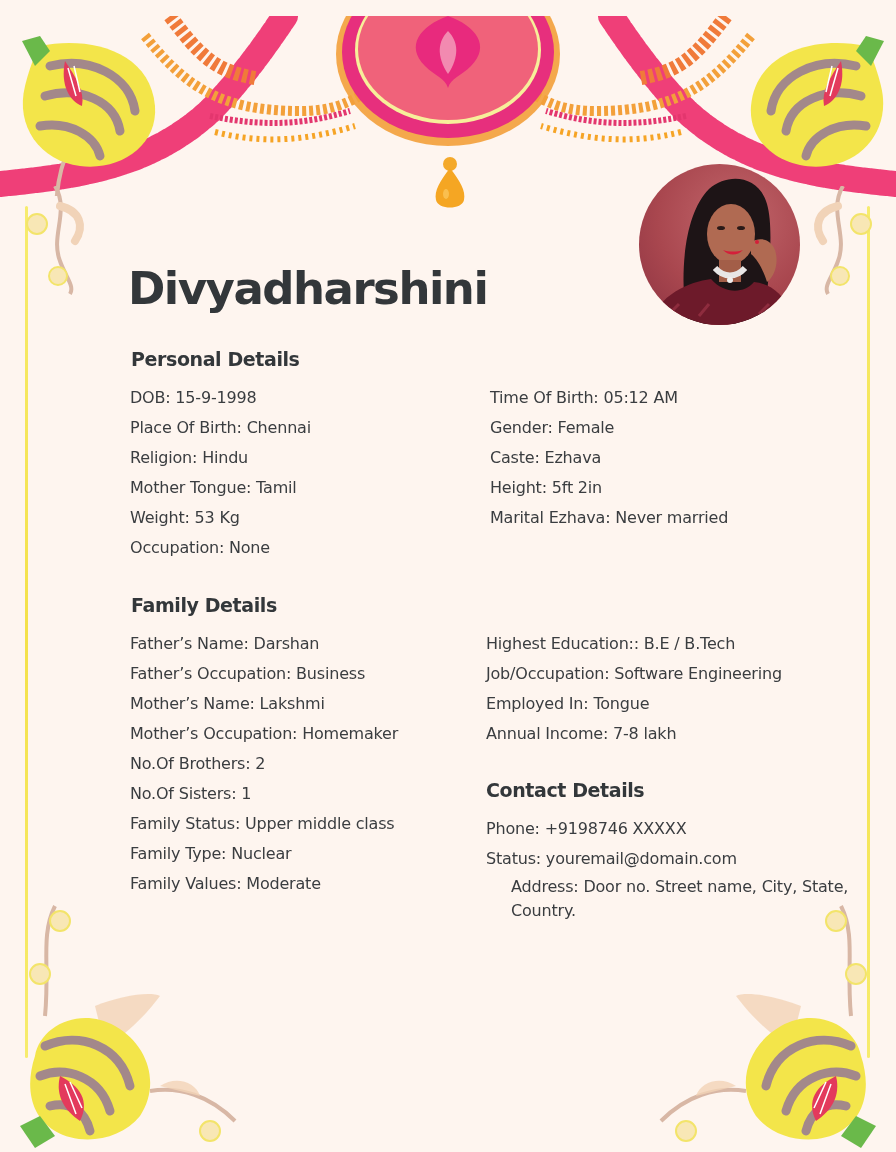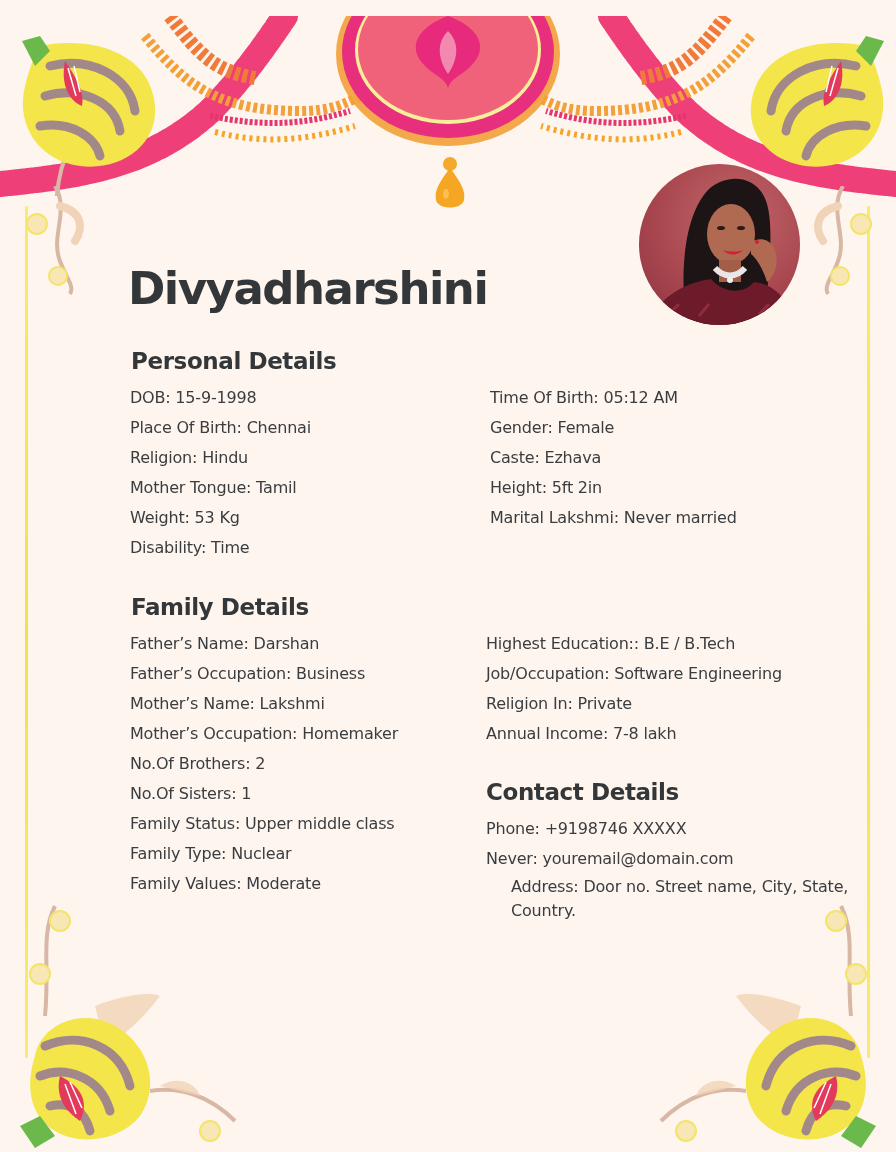--- a/index.html
+++ b/index.html
@@ -29,21 +29,21 @@
     .name-title {
       position: absolute; left: 128px; top: 246px;
       font-family: "DejaVu Sans", sans-serif;
       font-weight: bold; font-size: 45px; letter-spacing: -1.5px;
       color: #33373a;
     }
 
     .section-title {
       position: absolute;
       font-family: "DejaVu Sans", sans-serif;
-      font-weight: bold; font-size: 23px; letter-spacing: -0.4px;
+      font-weight: bold; font-size: 19px; letter-spacing: -0.4px;
       color: #33373a;
     }
 
     .field {
       position: absolute;
       font-family: "DejaVu Sans", sans-serif;
       font-size: 16px; color: #3a3d40; white-space: nowrap;
       letter-spacing: -0.2px;
     }
     .field.wrap { white-space: normal; width: 340px; line-height: 24px; margin-left: 25px; }
@@ -204,42 +204,42 @@
   </div>
 
   <div class="name-title">Divyadharshini</div>
 
   <div class="section-title" style="left:131px;top:332px;">Personal Details</div>
   <div class="field" style="left:130px;top:372px;">DOB: 15-9-1998</div>
   <div class="field" style="left:130px;top:402px;">Place Of Birth: Chennai</div>
   <div class="field" style="left:130px;top:432px;">Religion: Hindu</div>
   <div class="field" style="left:130px;top:462px;">Mother Tongue: Tamil</div>
   <div class="field" style="left:130px;top:492px;">Weight: 53 Kg</div>
-  <div class="field" style="left:130px;top:522px;">Disability: Time</div>
+  <div class="field" style="left:130px;top:522px;">Occupation: None</div>
 
   <div class="field" style="left:490px;top:372px;">Time Of Birth: 05:12 AM</div>
   <div class="field" style="left:490px;top:402px;">Gender: Female</div>
   <div class="field" style="left:490px;top:432px;">Caste: Ezhava</div>
   <div class="field" style="left:490px;top:462px;">Height: 5ft 2in</div>
-  <div class="field" style="left:490px;top:492px;">Marital Lakshmi: Never married</div>
+  <div class="field" style="left:490px;top:492px;">Marital Ezhava: Never married</div>
 
   <div class="section-title" style="left:131px;top:578px;">Family Details</div>
   <div class="field" style="left:130px;top:618px;">Father’s Name: Darshan</div>
   <div class="field" style="left:130px;top:648px;">Father’s Occupation: Business</div>
   <div class="field" style="left:130px;top:678px;">Mother’s Name: Lakshmi</div>
   <div class="field" style="left:130px;top:708px;">Mother’s Occupation: Homemaker</div>
   <div class="field" style="left:130px;top:738px;">No.Of Brothers: 2</div>
   <div class="field" style="left:130px;top:768px;">No.Of Sisters: 1</div>
   <div class="field" style="left:130px;top:798px;">Family Status: Upper middle class</div>
   <div class="field" style="left:130px;top:828px;">Family Type: Nuclear</div>
   <div class="field" style="left:130px;top:858px;">Family Values: Moderate</div>
 
   <div class="field" style="left:486px;top:648px;">Job/Occupation: Software Engineering</div>
   <div class="field" style="left:486px;top:618px;">Highest Education:: B.E / B.Tech</div>
-  <div class="field" style="left:486px;top:678px;">Religion In: Private</div>
+  <div class="field" style="left:486px;top:678px;">Employed In: Tongue</div>
   <div class="field" style="left:486px;top:708px;">Annual Income: 7-8 lakh</div>
 
   <div class="section-title" style="left:486px;top:763px;">Contact Details</div>
   <div class="field" style="left:486px;top:803px;">Phone: +9198746 XXXXX</div>
-  <div class="field" style="left:486px;top:833px;">Never: youremail@domain.com</div>
+  <div class="field" style="left:486px;top:833px;">Status: youremail@domain.com</div>
   <div class="field wrap" style="left:486px;top:859px;">Address: Door no. Street name, City, State, Country.</div>
 
 </div>
 
 </body></html>

